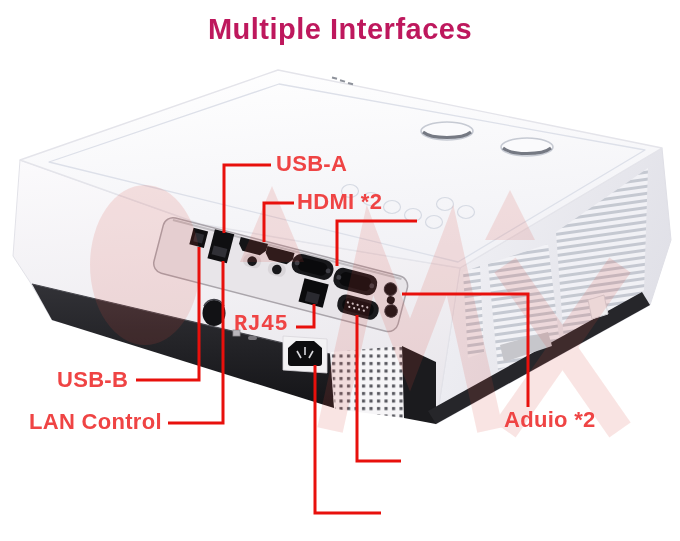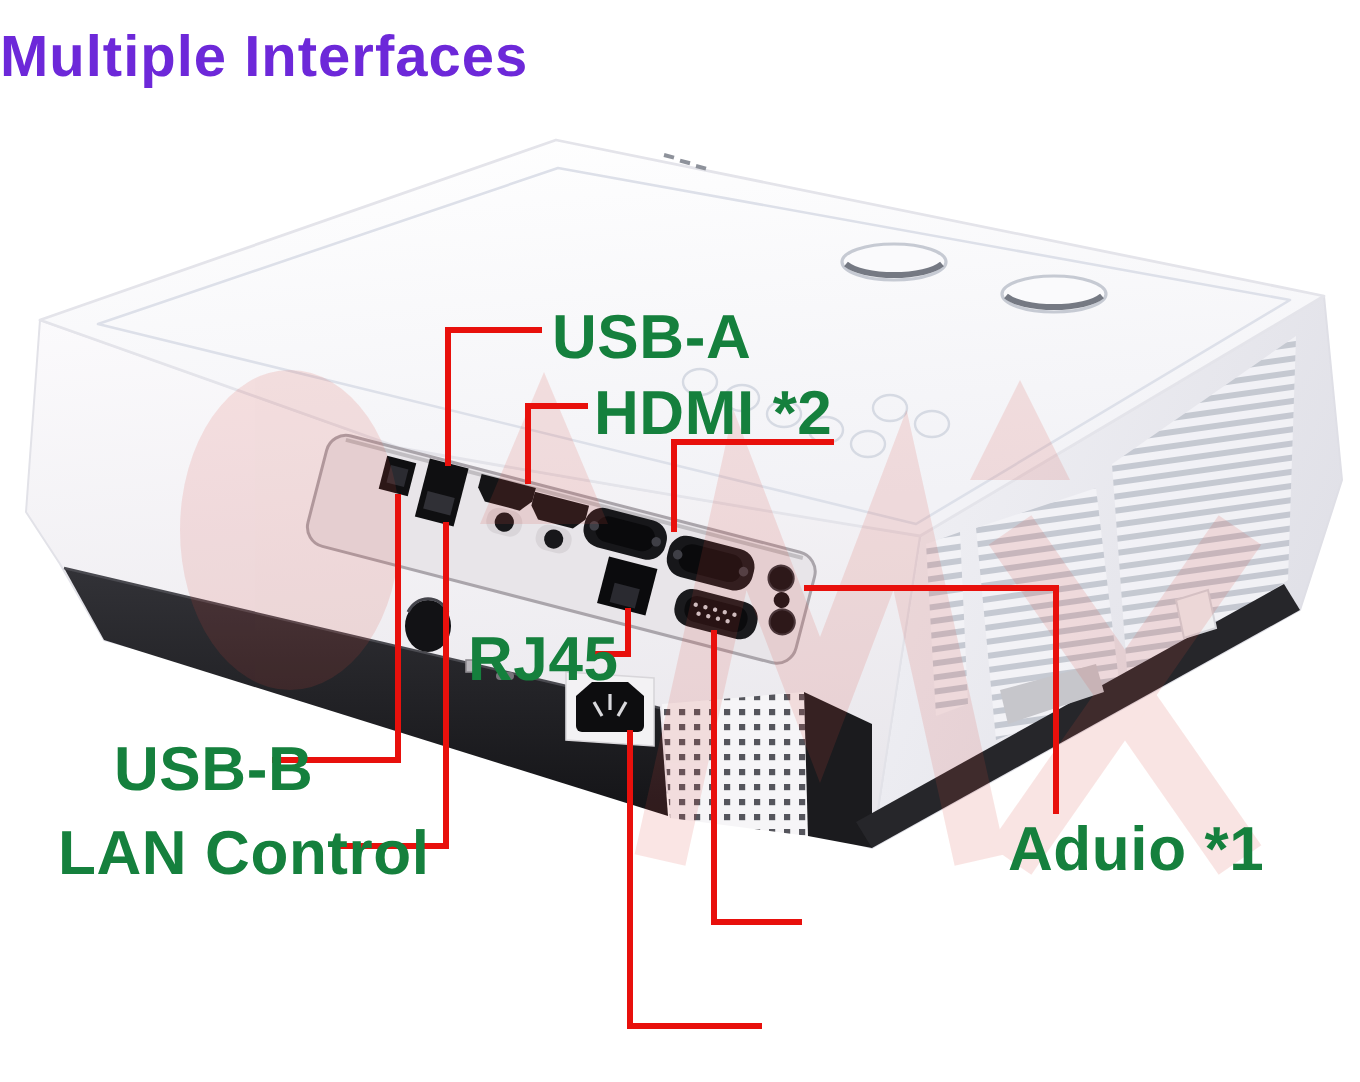--- a/index.html
+++ b/index.html
@@ -2,31 +2,31 @@
 <html><head>
 <meta charset="utf-8">
 <style>
   html,body{margin:0;padding:0;background:#ffffff;}
   .stage{
     position:relative;width:680px;height:541px;background:#ffffff;overflow:hidden;
     font-family:"Liberation Sans", sans-serif;
   }
   .stage svg{position:absolute;left:0;top:0;}
   .title{
-    position:absolute;top:13px;left:0;width:100%;
-    font-weight:bold;font-size:29px;color:#6d28d9;letter-spacing:.5px;
+    position:absolute;top:13px;left:0;width:100%;text-align:center;
+    font-weight:bold;font-size:29px;color:#be185d;letter-spacing:.5px;
   }
   .lbl{
-    position:absolute;font-weight:bold;font-size:31px;color:#15803d;
+    position:absolute;font-weight:bold;font-size:22px;color:#ef4444;
     letter-spacing:.3px;white-space:nowrap;line-height:1;
   }
   .lbl-usb-a{left:276px;top:153px;}
   .lbl-hdmi{left:297px;top:191px;text-align:center;}
   .lbl-vga{left:420px;top:210px;}
-  .lbl-rj45{left:234px;top:314px;}
+  .lbl-rj45{left:234px;top:314px;font-family:Liberation Mono, monospace;}
   .lbl-usb-b{left:57px;top:369px;}
   .lbl-lan{left:29px;top:411px;}
   .lbl-audio{left:504px;top:409px;}
   .lbl-rs232{left:403px;top:451px;}
   .lbl-power{left:384px;top:501px;}
 </style>
 </head>
 <body>
 
 <div class="stage">
@@ -216,14 +216,14 @@
     </g>
   </svg>
 
   <div class="title">Multiple Interfaces</div>
 
   <div class="lbl lbl-usb-a">USB-A</div>
   <div class="lbl lbl-hdmi">HDMI *2</div>
   <div class="lbl lbl-rj45">RJ45</div>
   <div class="lbl lbl-lan">LAN Control</div>
   <div class="lbl lbl-usb-b">USB-B</div>
-  <div class="lbl lbl-audio">Aduio *1</div>
+  <div class="lbl lbl-audio">Aduio *2</div>
 </div>
 
 </body></html>

